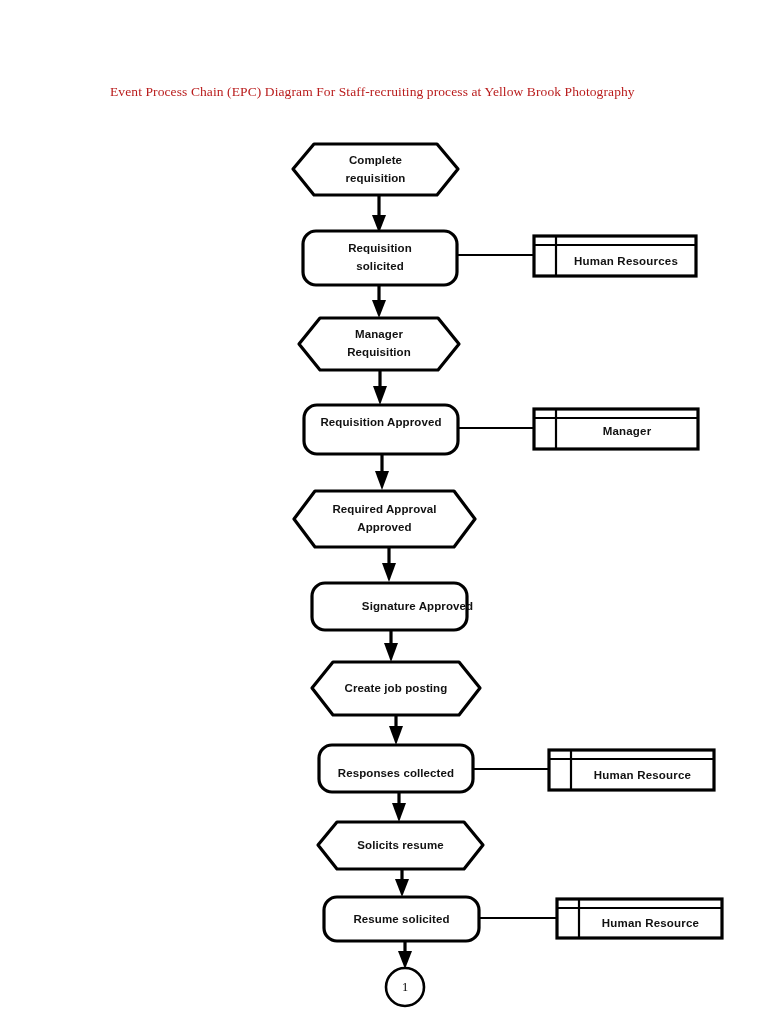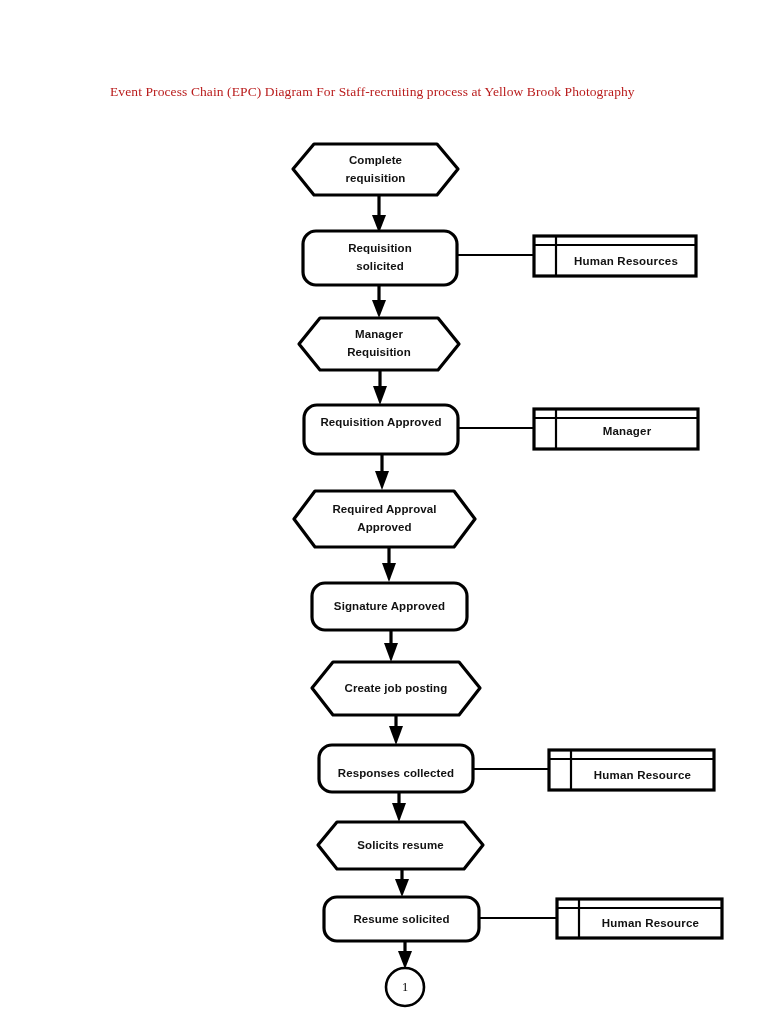--- a/index.html
+++ b/index.html
@@ -226,21 +226,21 @@
 </div>
 
 <div class="node-label" style="left:304px; top:405px; width:154px; height:35px;">
   <span>Requisition Approved</span>
 </div>
 
 <div class="node-label two-line" style="left:294px; top:491px; width:181px; height:56px;">
   <span><span>Required Approval</span><br><span>Approved</span></span>
 </div>
 
-<div class="node-label" style="left:312px; top:583px; width:155px; height:47px;">
+<div class="node-label" style="left:312px; top:583px; width:155px; height:47px;padding-left:28px;">
   <span>Signature Approved</span>
 </div>
 
 <div class="node-label" style="left:312px; top:662px; width:168px; height:53px;">
   <span>Create job posting</span>
 </div>
 
 <div class="node-label" style="left:319px; top:745px; width:154px; height:56px;">
   <span>Responses collected</span>
 </div>

